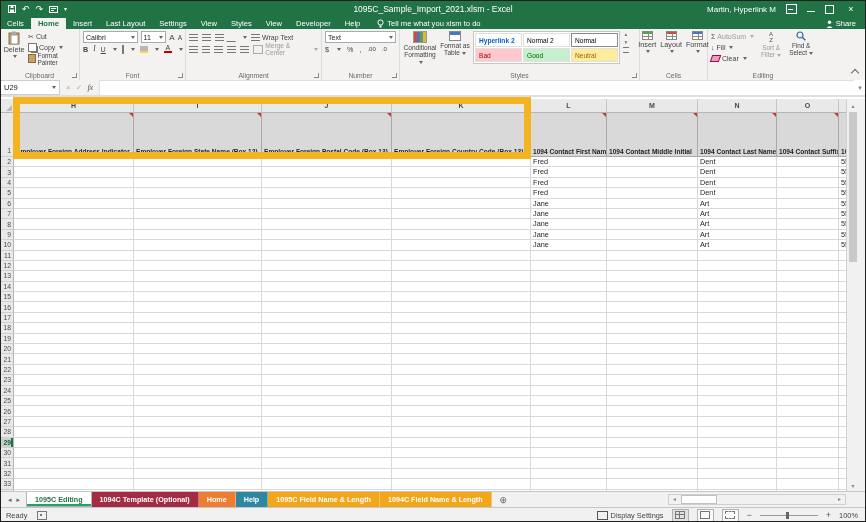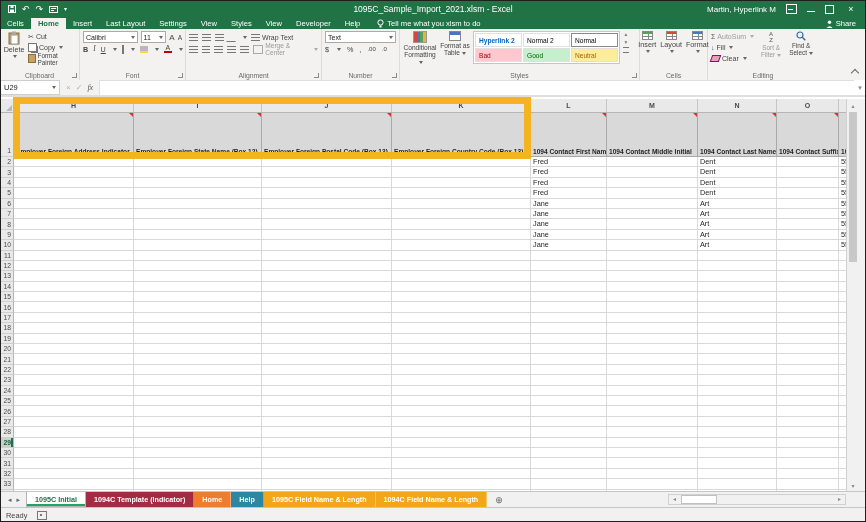--- a/index.html
+++ b/index.html
@@ -851,33 +851,54 @@
 <div class="rightmargin"></div>
 
 <div class="annot" style="border-color: rgb(244, 179, 33);"></div>
 
 <div class="tabstrip">
   <div class="tsarrows">
     <span>◂</span>
     <span>▸</span>
   </div>
   <div class="stabs" id="sheet-tab-list">
-      <div class="stab stactive">1095C Initial</div>
-      <div class="stab" style="background: rgb(163, 44, 68); color: rgb(255, 255, 255);">1094C Template (Indicator)</div>
+      <div class="stab stactive">1095C Editing</div>
+      <div class="stab" style="background: rgb(163, 44, 68); color: rgb(255, 255, 255);">1094C Template (Optional)</div>
       <div class="stab" style="background: rgb(237, 125, 49); color: rgb(255, 255, 255);">Home</div>
       <div class="stab" style="background: rgb(46, 134, 160); color: rgb(255, 255, 255);">Help</div>
       <div class="stab" style="background: rgb(242, 167, 27); color: rgb(255, 255, 255);">1095C Field Name &amp; Length</div>
       <div class="stab" style="background: rgb(242, 167, 27); color: rgb(255, 255, 255);">1094C Field Name &amp; Length</div>
     </div>
   <div class="addsheet">⊕</div>
   <div class="hscroll">
     <span class="hs-btn">◂</span>
     <span class="hs-thumb"></span>
     <span class="hs-btn" style="margin-left:auto">▸</span>
   </div>
 </div>
 
 <div class="statusbar">
   <span class="ready">Ready</span>
   <span class="macro-ic"></span>
+  <div class="sb-right">
+    <span style="display:flex;align-items:center;gap:3px">
+        <span class="disp-ic"></span>
+        <span>Display Settings</span>
+      </span>
+    <span class="view-ic active">
+        <span class="in" style="background:linear-gradient(#777,#777) 3px 0/1px 6px no-repeat,linear-gradient(#777,#777) 0 2px/8px 1px no-repeat"></span>
+      </span>
+    <span class="view-ic">
+        <span class="in"></span>
+      </span>
+    <span class="view-ic">
+        <span class="in" style="border-style:dashed"></span>
+      </span>
+    <span class="pm">−</span>
+    <span class="zoomtrack">
+        <span class="zoomthumb"></span>
+      </span>
+    <span class="pm">+</span>
+    <span>100%</span>
+  </div>
 </div>
 
 <div class="frame"></div>
 
 </body></html>

